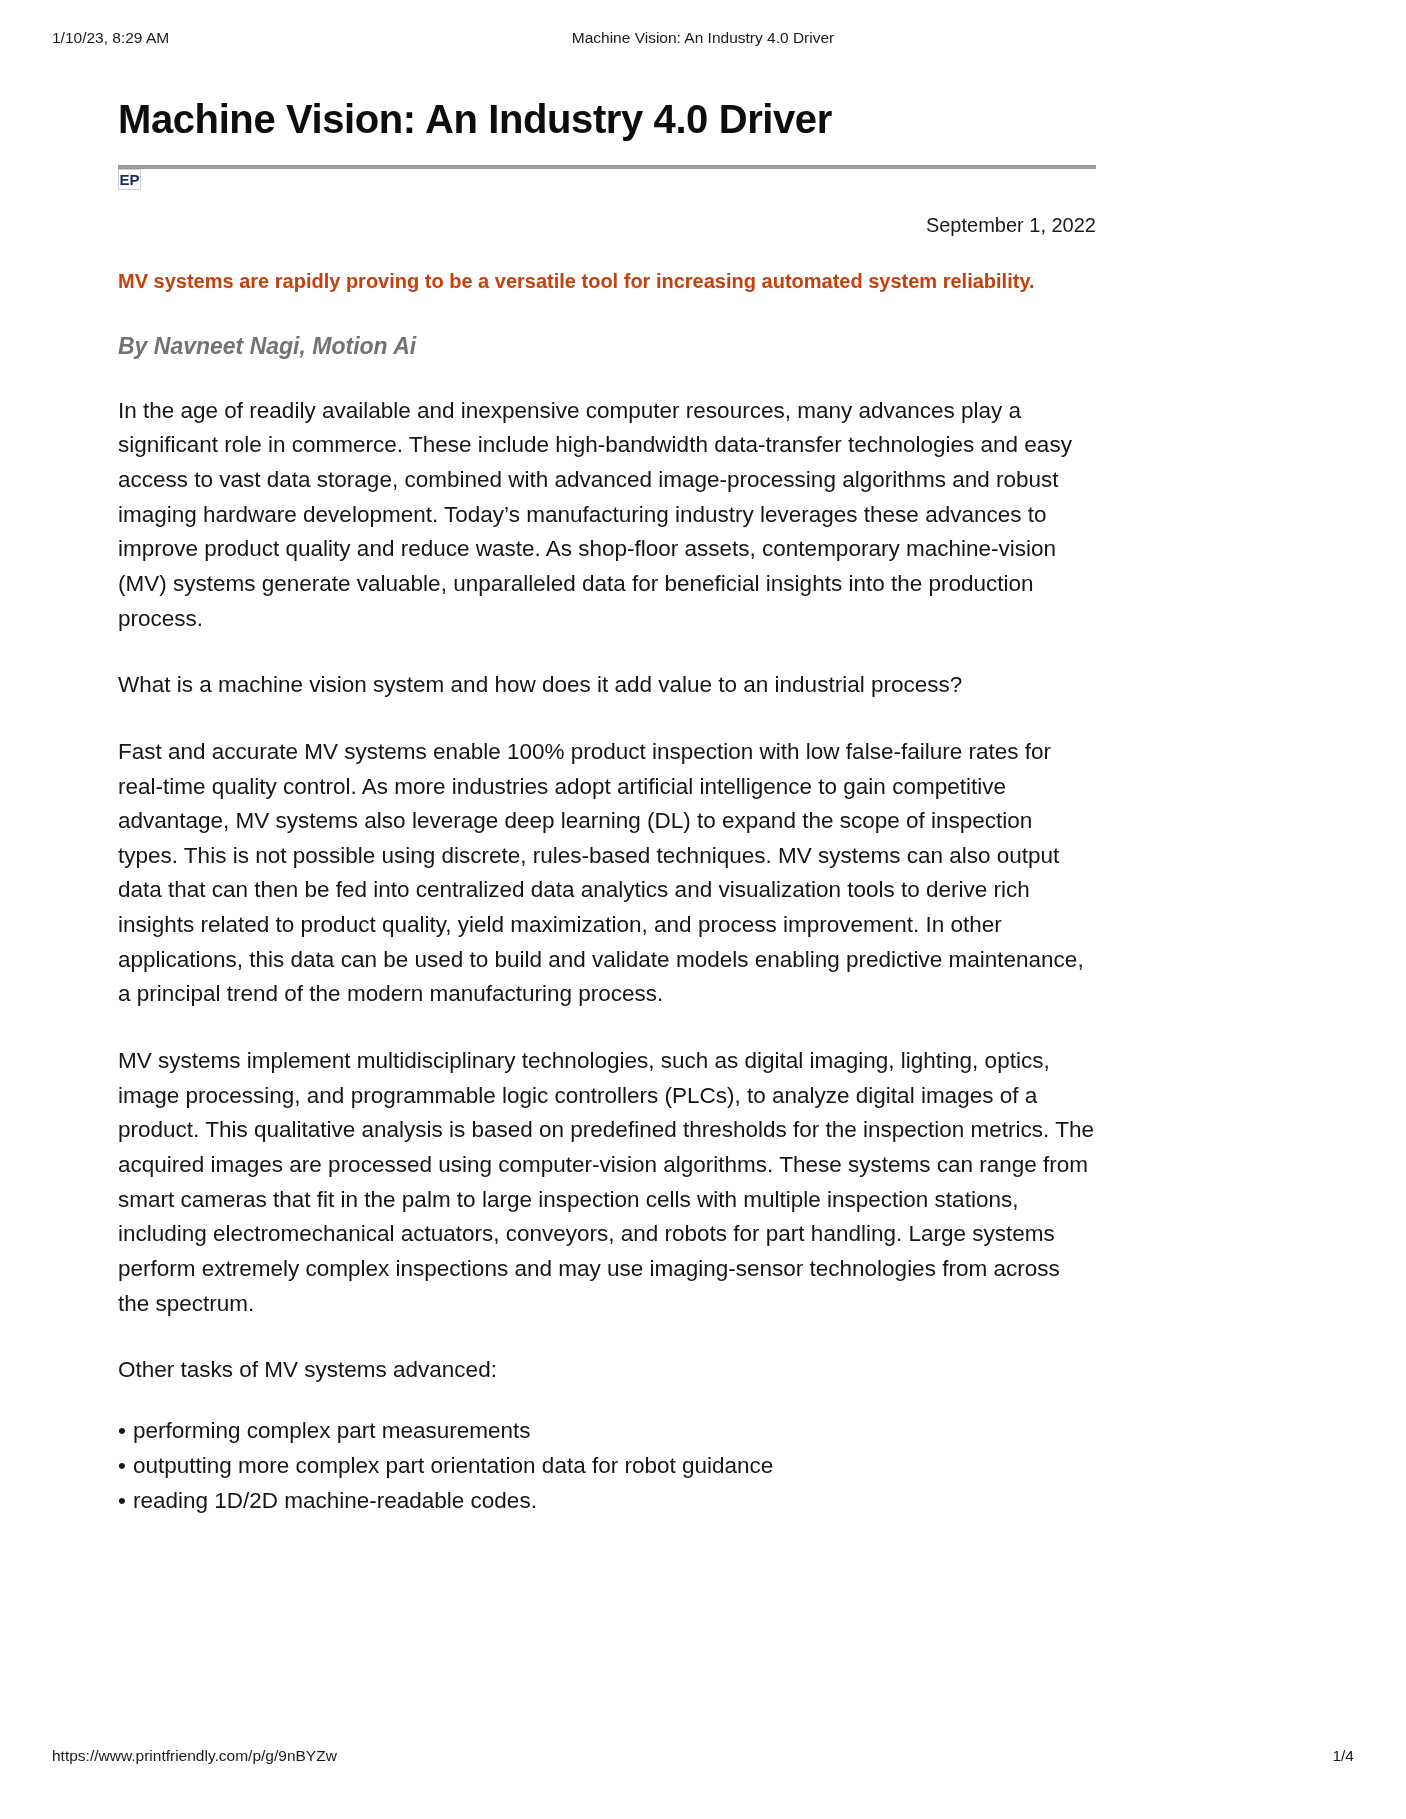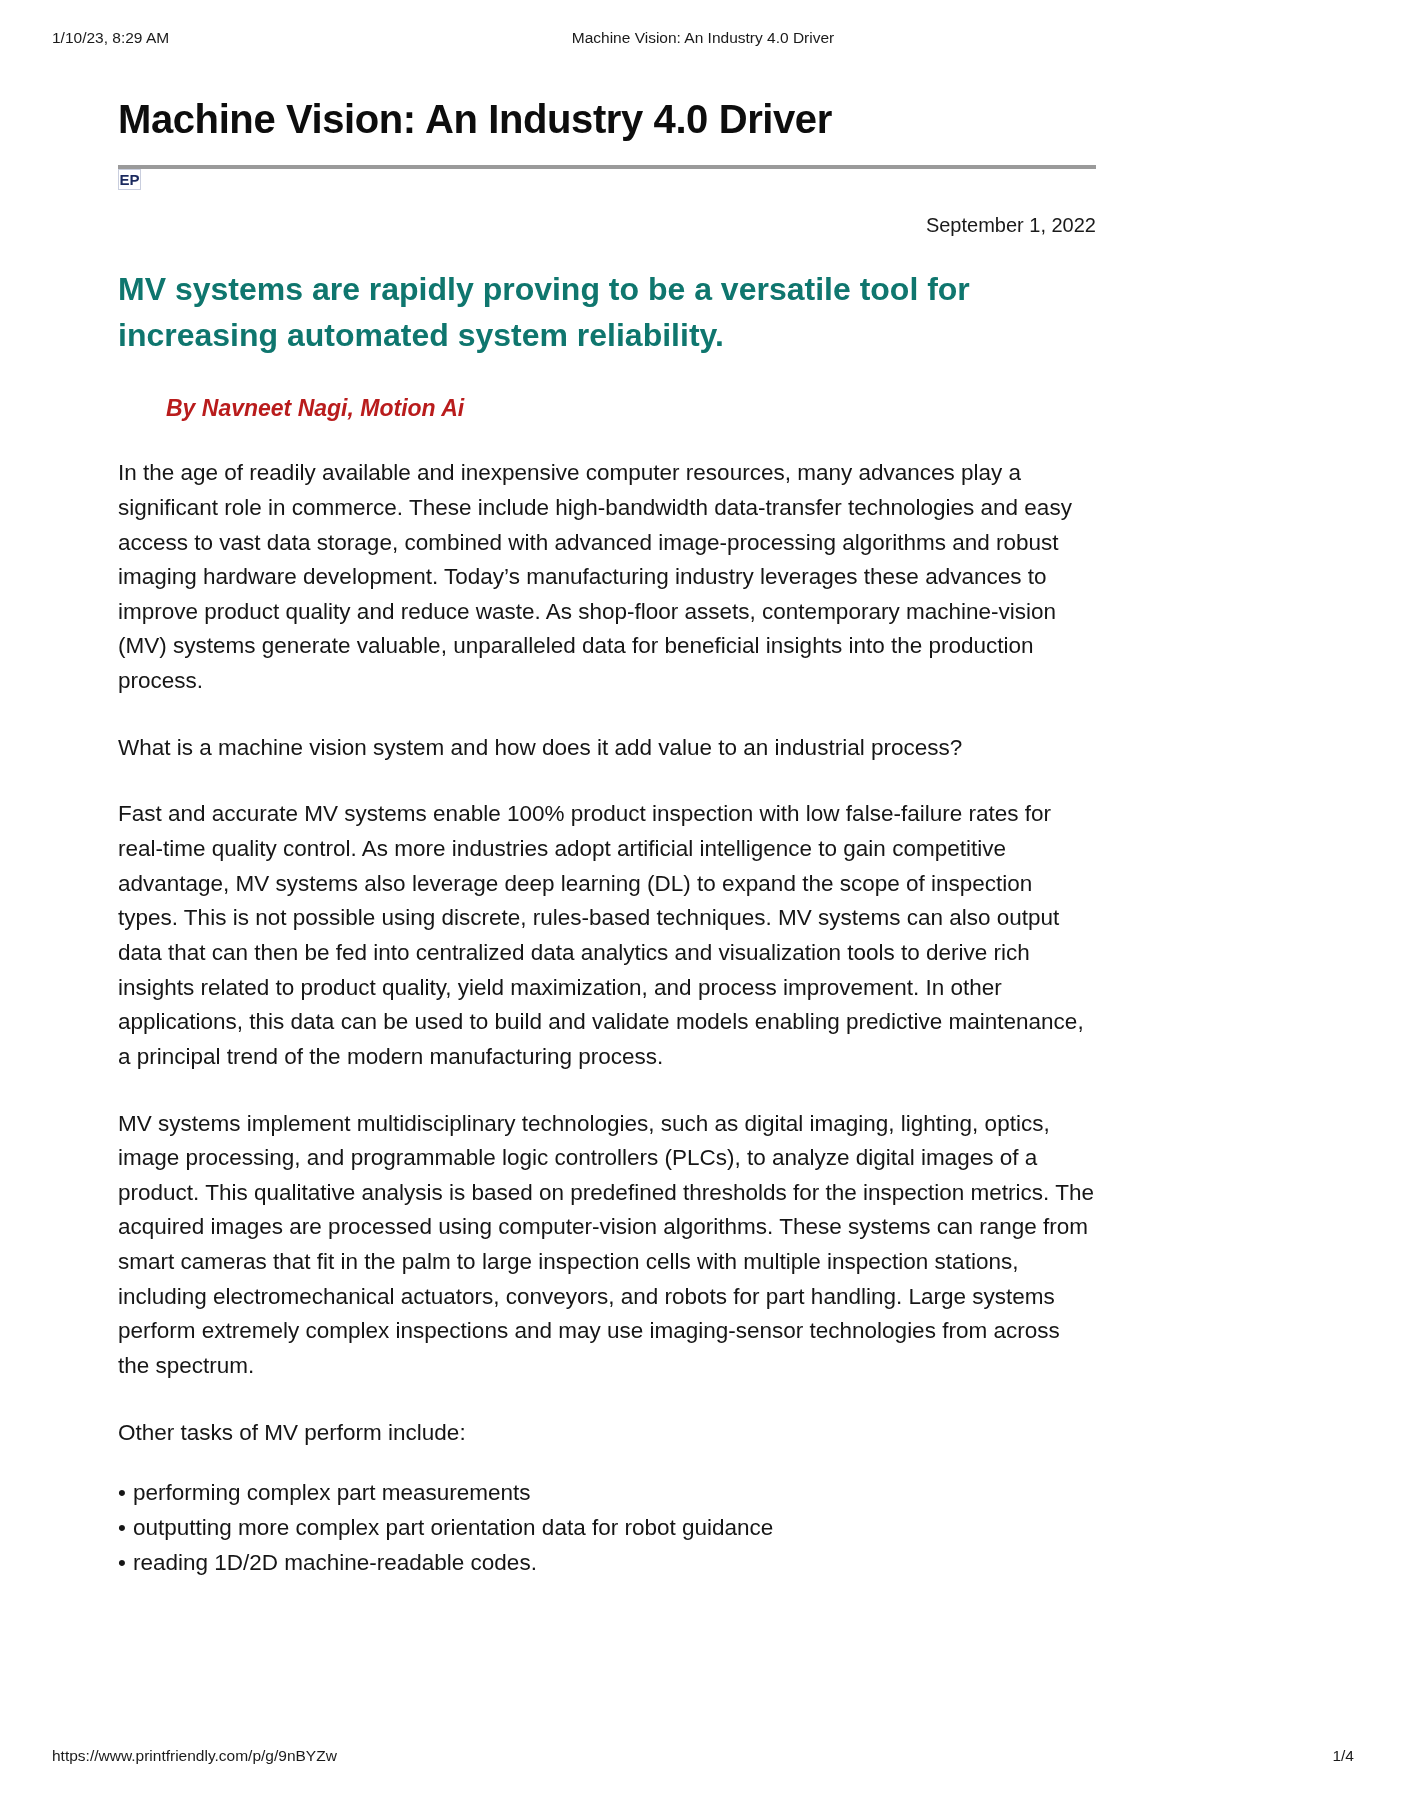--- a/index.html
+++ b/index.html
@@ -96,34 +96,33 @@
 
   .pub-date {
     margin-top: 24px;
     text-align: right;
     font-size: 20px;
     color: #1a1a1a;
   }
 
   .deck {
     margin-top: 30px;
-    font-size: 32px;
+    font-size: 20px;
     line-height: 1.42;
     font-weight: bold;
-    color: #0f766e;
+    color: #c2410c;
   }
 
   .byline {
     margin-top: 34px;
     font-size: 23px;
     line-height: 1.4;
     font-weight: bold;
     font-style: italic;
-    color: #b91c1c;
-    margin-left: 48px;
+    color: #737373;
   }
 
   p.body-par {
     margin: 32px 0 0 0;
     font-size: 22.5px;
     line-height: 1.54;
     color: #161616;
     text-align: left;
   }
 
@@ -188,21 +187,21 @@
     <div class="pub-date">September 1, 2022</div>
 
     <div class="deck">MV systems are rapidly proving to be a versatile tool for increasing automated system reliability.</div>
 
     <div class="byline">By Navneet Nagi, Motion Ai</div>
 
     <p class="body-par">In the age of readily available and inexpensive computer resources, many advances play a significant role in commerce. These include high-bandwidth data-transfer technologies and easy access to vast data storage, combined with advanced image-processing algorithms and robust imaging hardware development. Today’s manufacturing industry leverages these advances to improve product quality and reduce waste. As shop-floor assets, contemporary machine-vision (MV) systems generate valuable, unparalleled data for beneficial insights into the production process.</p>
     <p class="body-par">What is a machine vision system and how does it add value to an industrial process?</p>
     <p class="body-par">Fast and accurate MV systems enable 100% product inspection with low false-failure rates for real-time quality control. As more industries adopt artificial intelligence to gain competitive advantage, MV systems also leverage deep learning (DL) to expand the scope of inspection types. This is not possible using discrete, rules-based techniques. MV systems can also output data that can then be fed into centralized data analytics and visualization tools to derive rich insights related to product quality, yield maximization, and process improvement. In other applications, this data can be used to build and validate models enabling predictive maintenance, a principal trend of the modern manufacturing process.</p>
     <p class="body-par">MV systems implement multidisciplinary technologies, such as digital imaging, lighting, optics, image processing, and programmable logic controllers (PLCs), to analyze digital images of a product. This qualitative analysis is based on predefined thresholds for the inspection metrics. The acquired images are processed using computer-vision algorithms. These systems can range from smart cameras that fit in the palm to large inspection cells with multiple inspection stations, including electromechanical actuators, conveyors, and robots for part handling. Large systems perform extremely complex inspections and may use imaging-sensor technologies from across the spectrum.</p>
-    <p class="body-par">Other tasks of MV perform include:</p>
+    <p class="body-par">Other tasks of MV systems advanced:</p>
 
     <ul class="bullets">
       <li><span class="dot">•</span><span>performing complex part measurements</span></li>
       <li><span class="dot">•</span><span>outputting more complex part orientation data for robot guidance</span></li>
       <li><span class="dot">•</span><span>reading 1D/2D machine-readable codes.</span></li>
     </ul>
 
   </div>
 
   <div class="print-footer">

